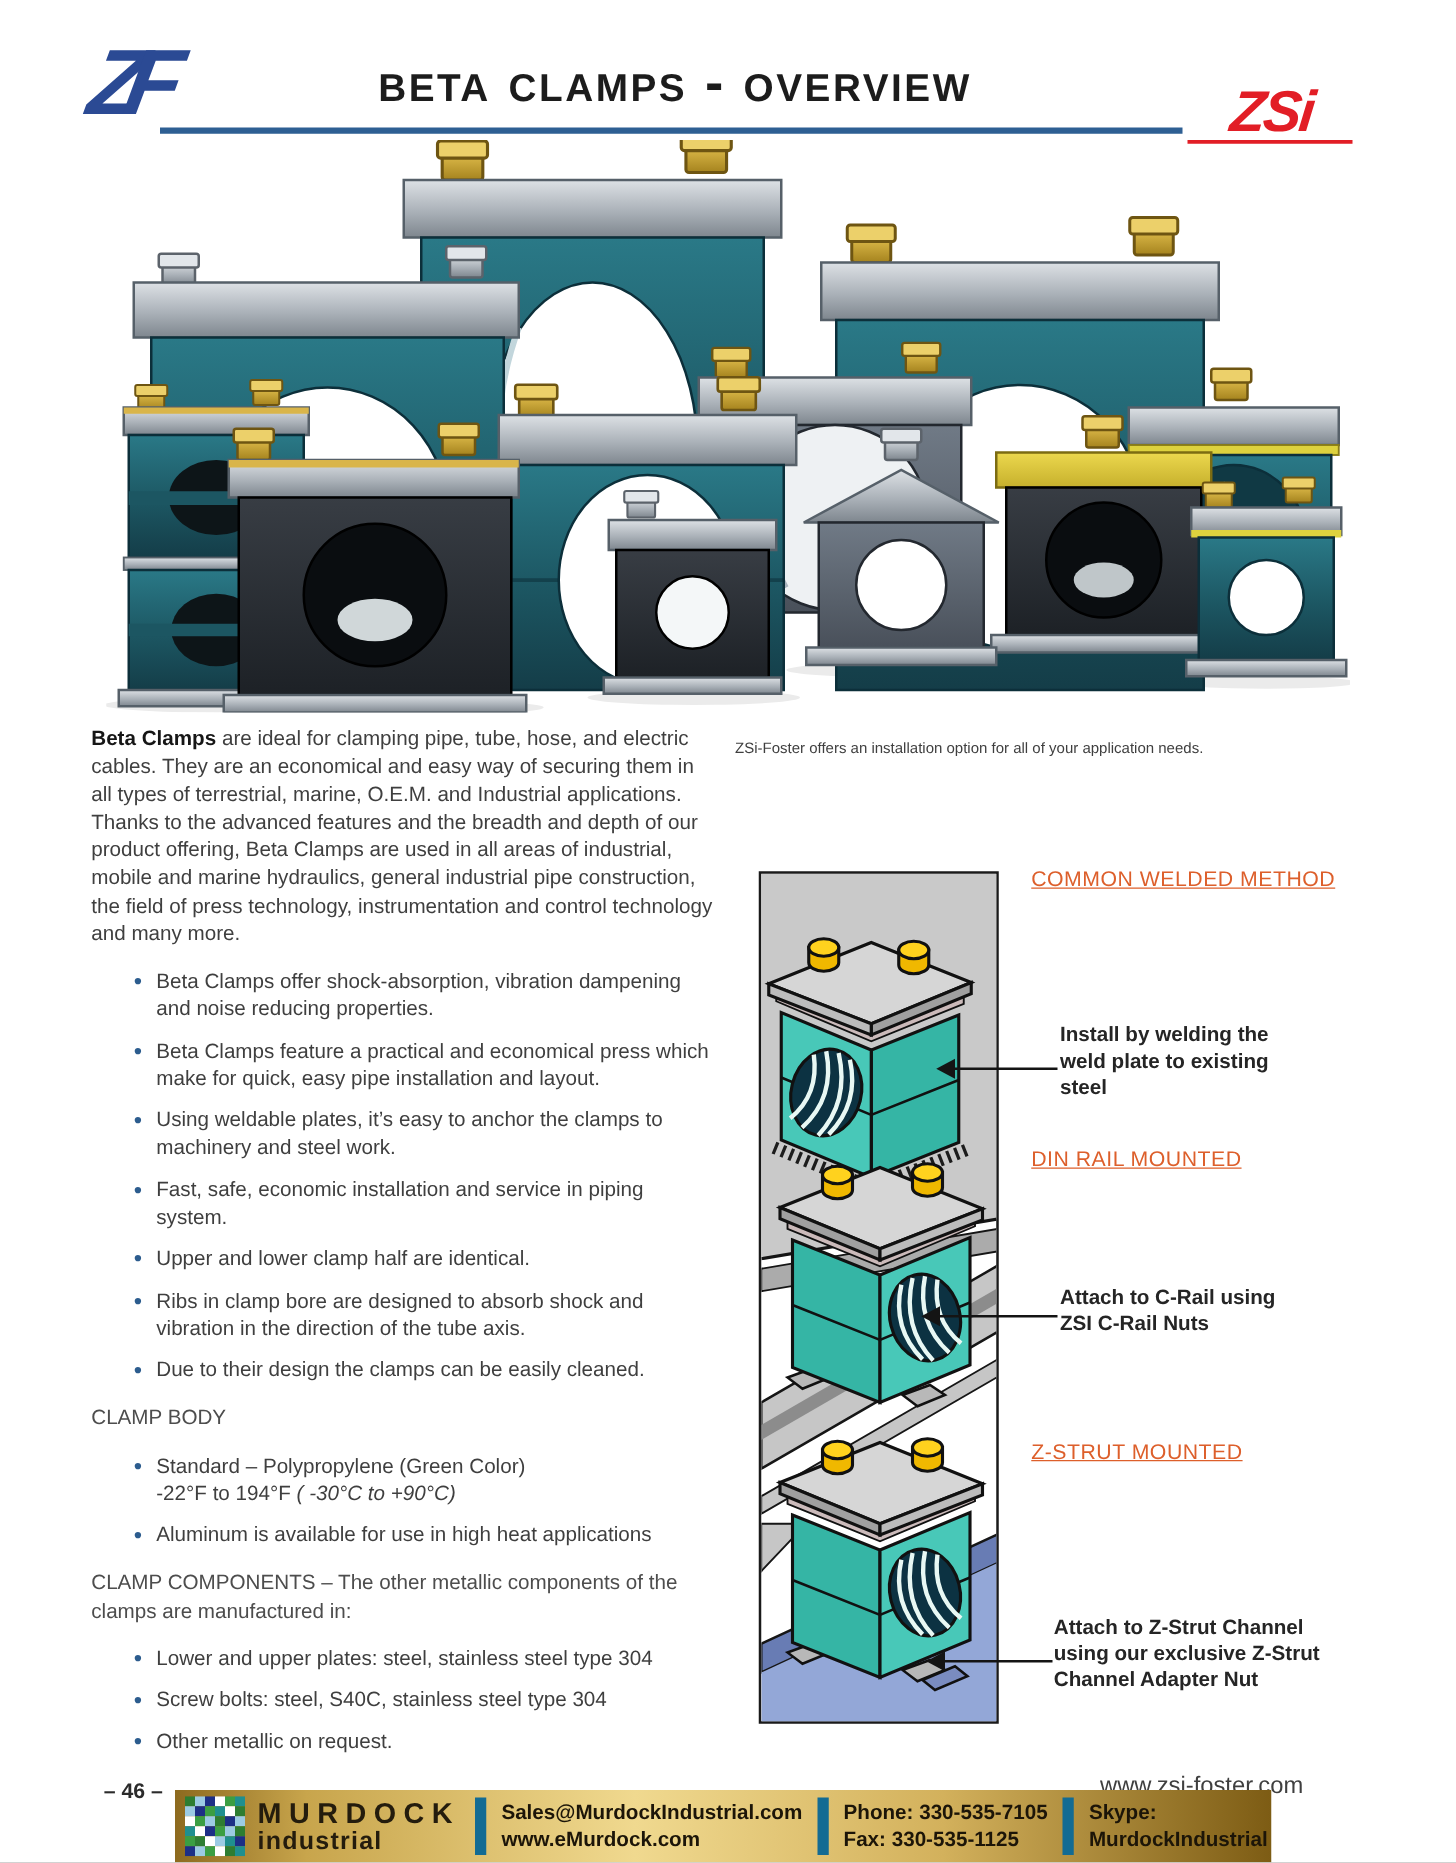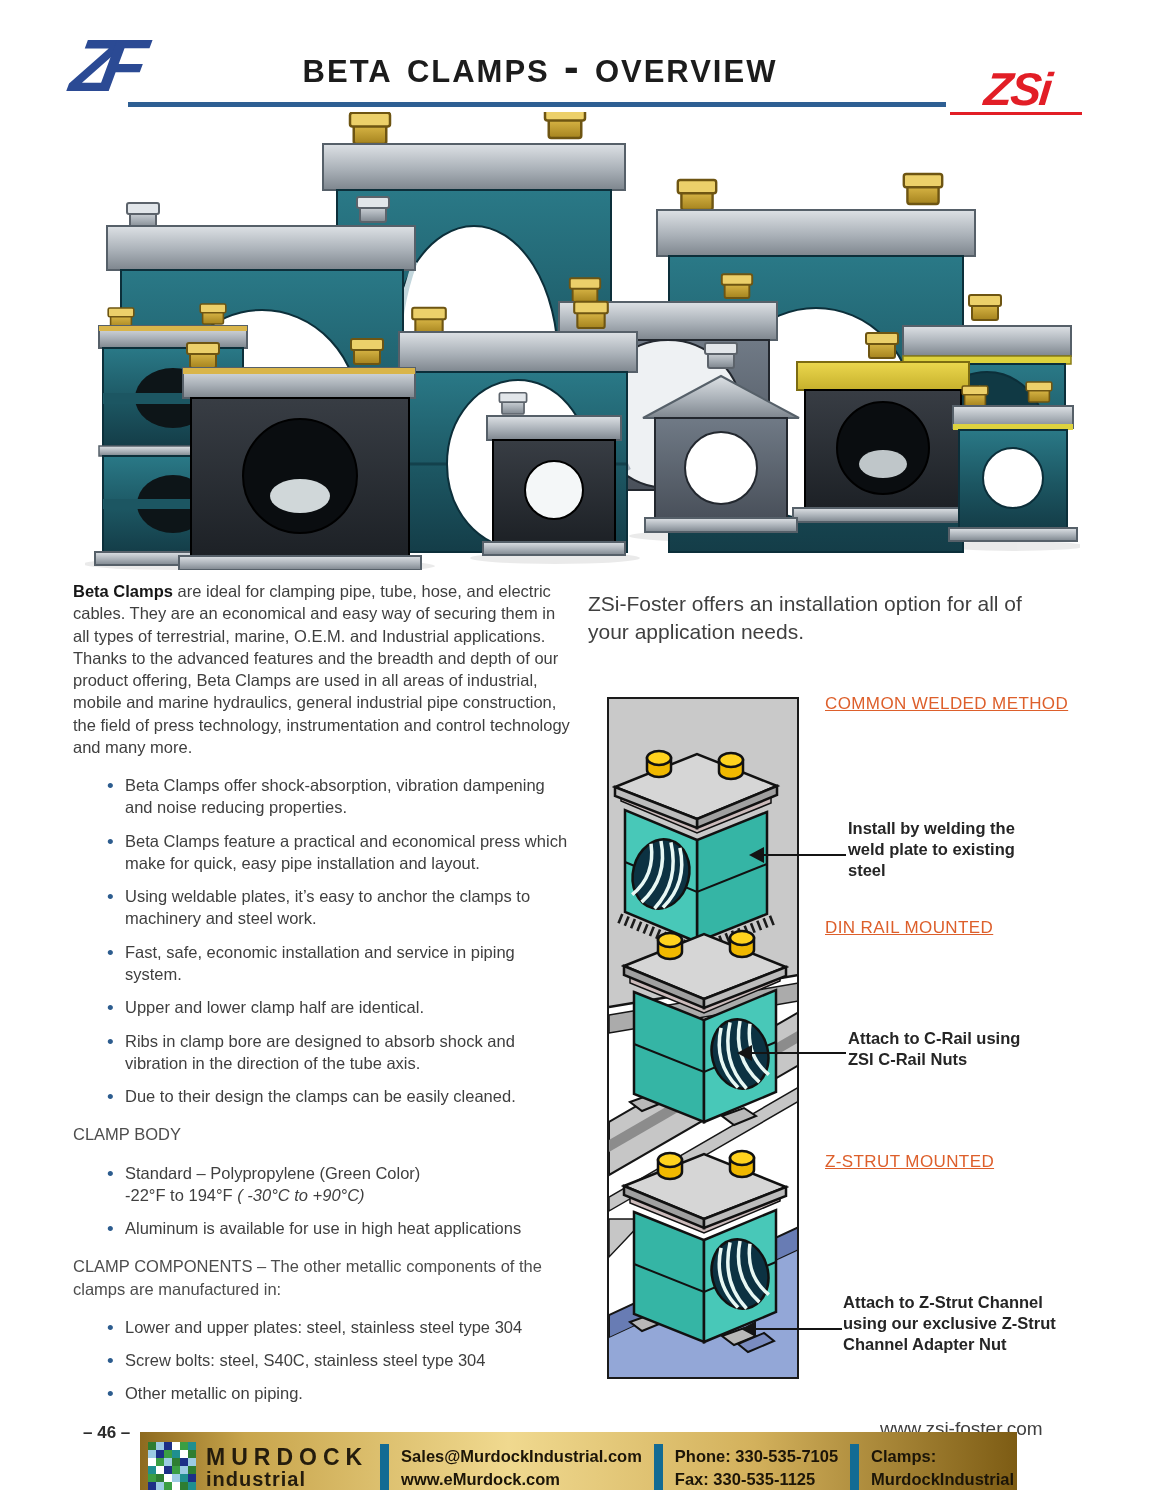--- a/index.html
+++ b/index.html
@@ -29,39 +29,39 @@
     line-height:1.35; color:#3f3f3f; }
   .left-col b { color:#161616; }
   ul.blist { list-style:none; margin:16px 0 4px 0; }
   ul.blist li { position:relative; padding-left:52px; margin-bottom:11px; }
   ul.blist li::before { content:"•"; position:absolute; left:34px; top:-1px;
     color:#2c5c8e; font-size:19px; }
   .subhead { margin-top:16px; color:#4d4d4d; }
   .it { font-style:italic; }
 
   
-  .right-intro { position:absolute; left:588px; top:590px; width:470px; font-size:21px;
+  .right-intro { position:absolute; left:588px; top:590px; width:470px; font-size:12px;
     line-height:1.35; color:#3f3f3f; }
   .diagram-box { position:absolute; left:607px; top:697px; width:192px; height:682px;
     border:2.5px solid #1a1a1a; background:#fff; overflow:hidden; }
   .opt-head { position:absolute; left:825px; width:330px; font-size:17px; font-weight:400;
     color:#dd5f2b; text-decoration:underline; letter-spacing:0.4px; }
   .opt-note { position:absolute; left:848px; width:300px; font-size:16.5px; font-weight:700;
     color:#252525; line-height:1.28; white-space:pre-line; }
   .arrow { position:absolute; height:0; border-top:2.5px solid #141414; }
   .arrow::before { content:""; position:absolute; left:-15px; top:-9px; width:0; height:0;
     border-top:8px solid transparent; border-bottom:8px solid transparent;
     border-right:15px solid #141414; }
 
   
   .page-num { position:absolute; left:83px; top:1423px; font-weight:700; font-size:17px; color:#2b2b2b; }
   .site-url { position:absolute; left:880px; top:1418px; font-size:19px; color:#3f3f3f; z-index:1; }
   .gold-bar { position:absolute; left:140px; top:1432px; width:877px; height:58px; z-index:2;
     background:linear-gradient(90deg,#8d6a1f 0%,#c8a54c 12%,#f0d98f 42%,#d3b15c 70%,#7d5c14 100%);
-    display:flex; align-items:flex-end; }
+    display:flex; align-items:center; }
   .mosaic { margin-left:8px; flex:none; }
   .mk-name { margin-left:10px; color:#241c0d; line-height:1.05; }
   .mk-name .big { font-size:23px; font-weight:700; letter-spacing:6px; }
   .mk-name .small { font-size:20px; font-weight:700; letter-spacing:1px; }
   .gdiv { width:9px; height:46px; background:#136b93; margin:0 12px; flex:none; }
   .gcol { color:#1c1508; font-size:16.5px; font-weight:700; line-height:1.35; white-space:nowrap; }
 </style>
 </head>
 <body>
 
@@ -259,21 +259,21 @@
         <span>Standard – Polypropylene (Green Color)</span><br>
         <span>-22°F to 194°F </span><span class="it">( -30°C to +90°C)</span>
       </li>
       <li>Aluminum is available for use in high heat applications</li>
     </ul>
 
     <p class="subhead">CLAMP COMPONENTS – The other metallic components of the clamps are manufactured in:</p>
     <ul class="blist">
       <li>Lower and upper plates: steel, stainless steel type 304</li>
       <li>Screw bolts: steel, S40C, stainless steel type 304</li>
-      <li>Other metallic on piping.</li>
+      <li>Other metallic on request.</li>
     </ul>
   </div>
 
   <p class="right-intro">ZSi-Foster offers an installation option for all of your application needs.</p>
 
   <div class="diagram-box">
     <svg width="190" height="680" viewBox="0 0 190 680" xmlns="http://www.w3.org/2000/svg">
       <defs>
         <g id="isoClamp">
           <polygon points="-70,-12 0,16 0,118 -70,90" fill="#35b5a5" stroke="#111" stroke-width="2.5"></polygon>
@@ -407,18 +407,18 @@
       <div>Sales@MurdockIndustrial.com</div>
       <div>www.eMurdock.com</div>
     </div>
     <div class="gdiv"></div>
     <div class="gcol">
       <div>Phone: 330-535-7105</div>
       <div>Fax: 330-535-1125</div>
     </div>
     <div class="gdiv"></div>
     <div class="gcol">
-      <div>Clamps:</div>
+      <div>Skype:</div>
       <div>MurdockIndustrial</div>
     </div>
   </div>
 
 </div>
 
 </body></html>

